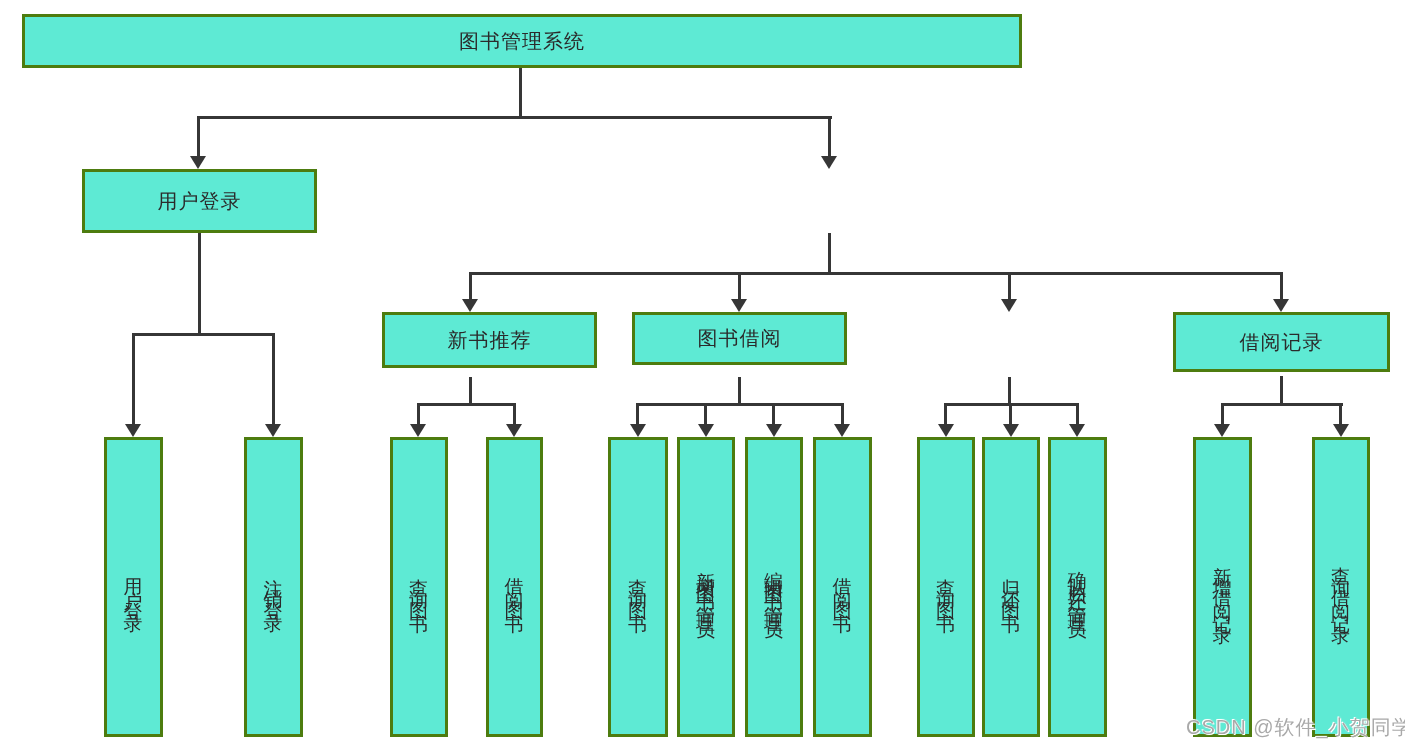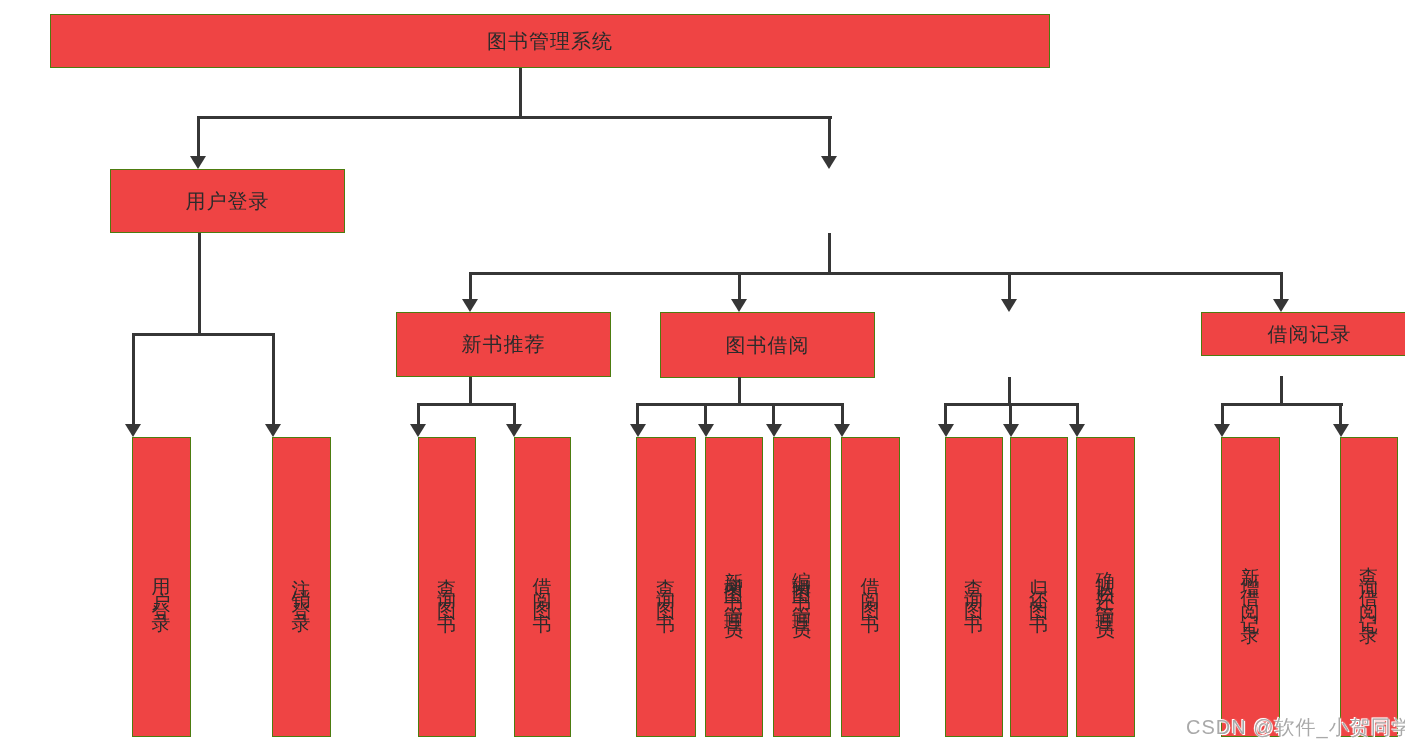--- a/index.html
+++ b/index.html
@@ -7,30 +7,29 @@
     position: relative;
     width: 1405px;
     height: 747px;
     background: #ffffff;
     overflow: hidden;
     font-family: "Liberation Sans", "DejaVu Sans", sans-serif;
   }
   .box {
     position: absolute;
     box-sizing: border-box;
-    border: 1px solid #4d7c0f;
-    background: #ef4444;
+    border: 3px solid #4d7c0f;
+    background: #5eead4;
     display: flex;
     align-items: center;
     justify-content: center;
     font-size: 20px;
     color: #2b2b2b;
     letter-spacing: 1px;
     white-space: nowrap;
-    margin-left: 28px;
   }
   .vbox {
     writing-mode: vertical-rl;
     text-orientation: mixed;
     font-size: 19px;
     letter-spacing: 12px;
     line-height: 1;
   }
   .vbox.tight { letter-spacing: 7px; }
   .line {
@@ -83,23 +82,23 @@
   <div class="line" style="left:469px; top:272px; width:814px; height:3px;"></div>
   <div class="line" style="left:469px; top:272px; width:3px; height:29px;"></div>
   <div class="arrow" style="left:462px; top:299px;"></div>
   <div class="line" style="left:738px; top:272px; width:3px; height:29px;"></div>
   <div class="arrow" style="left:731px; top:299px;"></div>
   <div class="line" style="left:1008px; top:272px; width:3px; height:29px;"></div>
   <div class="arrow" style="left:1001px; top:299px;"></div>
   <div class="line" style="left:1280px; top:272px; width:3px; height:29px;"></div>
   <div class="arrow" style="left:1273px; top:299px;"></div>
 
-  <div class="box" style="left:368px; top:312px; width:215px; height:65px;">新书推荐</div>
-  <div class="box" style="left:632px; top:312px; width:215px; height:66px;">图书借阅</div>
-  <div class="box" style="left:1173px; top:312px; width:217px; height:44px;">借阅记录</div>
+  <div class="box" style="left:382px; top:312px; width:215px; height:56px;">新书推荐</div>
+  <div class="box" style="left:632px; top:312px; width:215px; height:53px;">图书借阅</div>
+  <div class="box" style="left:1173px; top:312px; width:217px; height:60px;">借阅记录</div>
 
   <div class="line" style="left:469px; top:377px; width:3px; height:29px;"></div>
   <div class="line" style="left:417px; top:403px; width:99px; height:3px;"></div>
   <div class="line" style="left:417px; top:403px; width:3px; height:23px;"></div>
   <div class="arrow" style="left:410px; top:424px;"></div>
   <div class="line" style="left:513px; top:403px; width:3px; height:23px;"></div>
   <div class="arrow" style="left:506px; top:424px;"></div>
 
   <div class="line" style="left:738px; top:377px; width:3px; height:29px;"></div>
   <div class="line" style="left:636px; top:403px; width:208px; height:3px;"></div>

